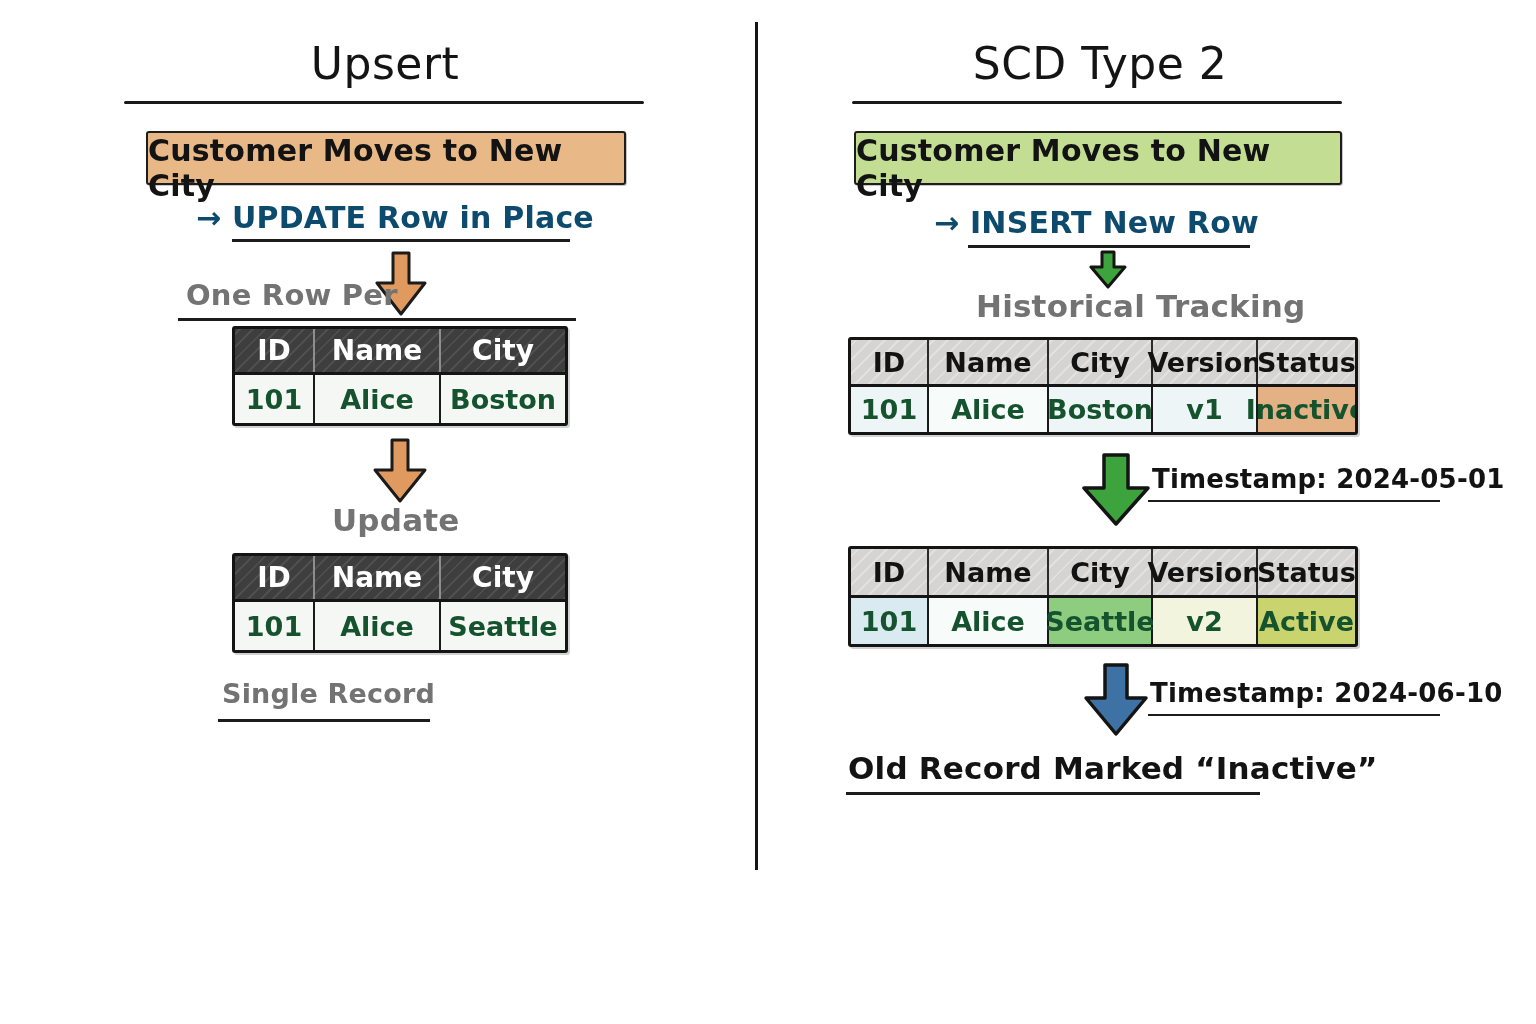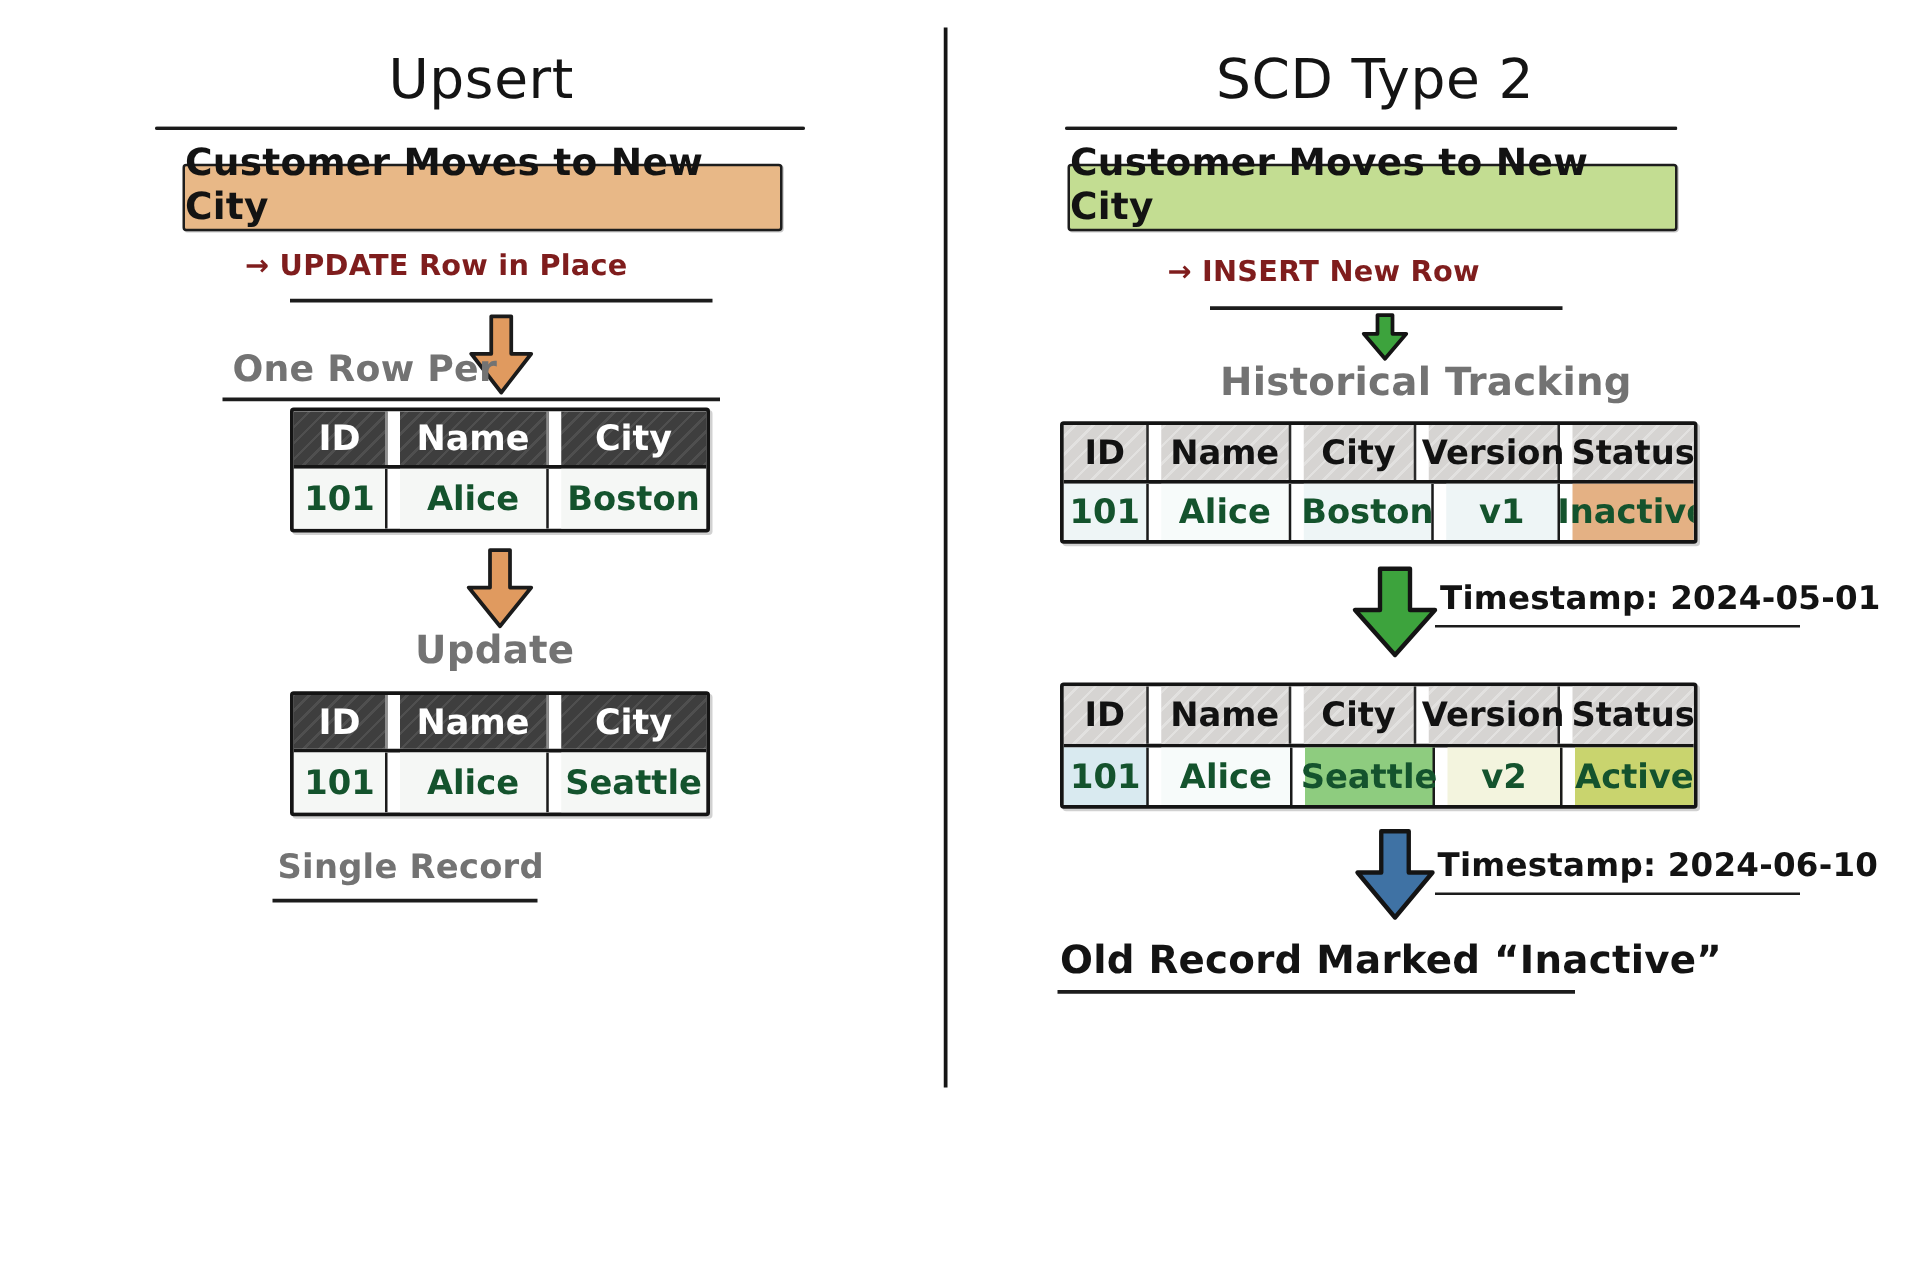--- a/index.html
+++ b/index.html
@@ -50,34 +50,34 @@
     height: 848px;
     border-left: 3px solid #151515;
   }
 
   
   .banner {
     position: absolute;
     border: 2.5px solid #1d1d1d;
     border-radius: 3px;
     display: flex;
-    align-items: flex-end;
+    align-items: flex-start;
     justify-content: center;
     font-size: 30px;
     font-weight: 600;
     color: #131313;
     box-shadow: 1px 1px 0 rgba(0,0,0,0.22);
   }
 
   
   .steptext {
     position: absolute;
-    font-size: 23px;
-    font-weight: 600;
-    color: #7f1d1d;
+    font-size: 30px;
+    font-weight: 600;
+    color: #0c4a6e;
     white-space: nowrap;
   }
   .underline-rule {
     position: absolute;
     height: 0;
     border-top: 3px solid #1c1c1c;
   }
 
   .plainlabel {
     position: absolute;
@@ -93,21 +93,21 @@
   
   .tbl {
     position: absolute;
     border: 3px solid #141414;
     border-radius: 3px;
     box-sizing: border-box;
     overflow: hidden;
     box-shadow: 2px 2px 0 rgba(0,0,0,0.18);
     background: #fff;
   }
-  .trow { display: flex; box-sizing: border-box; gap: 10px; }
+  .trow { display: flex; box-sizing: border-box; }
   .tcell {
     box-sizing: border-box;
     display: flex;
     align-items: center;
     justify-content: center;
     border-right: 2.5px solid #1a1a1a;
     font-size: 27px;
     font-weight: 600;
     color: #14532d;
     white-space: nowrap;

